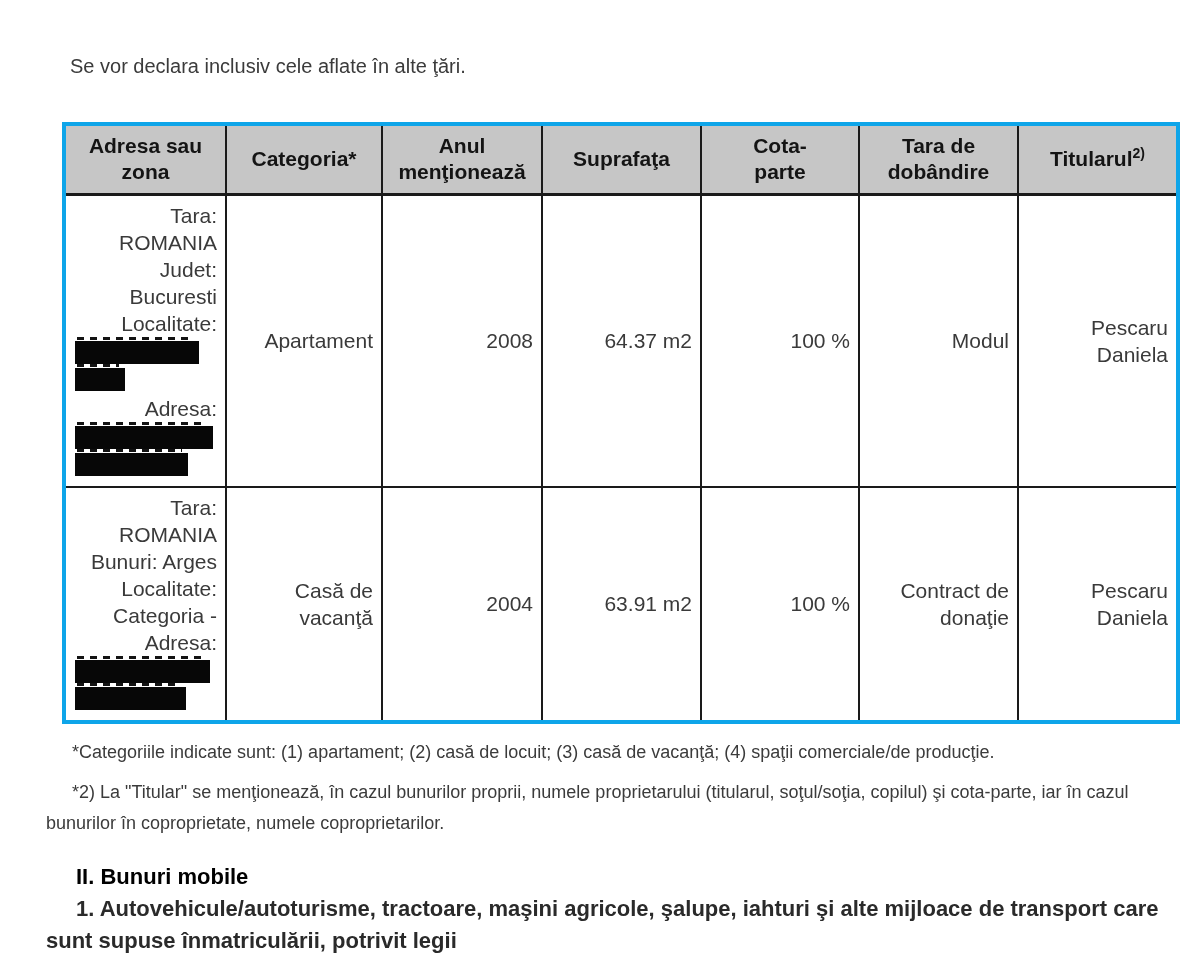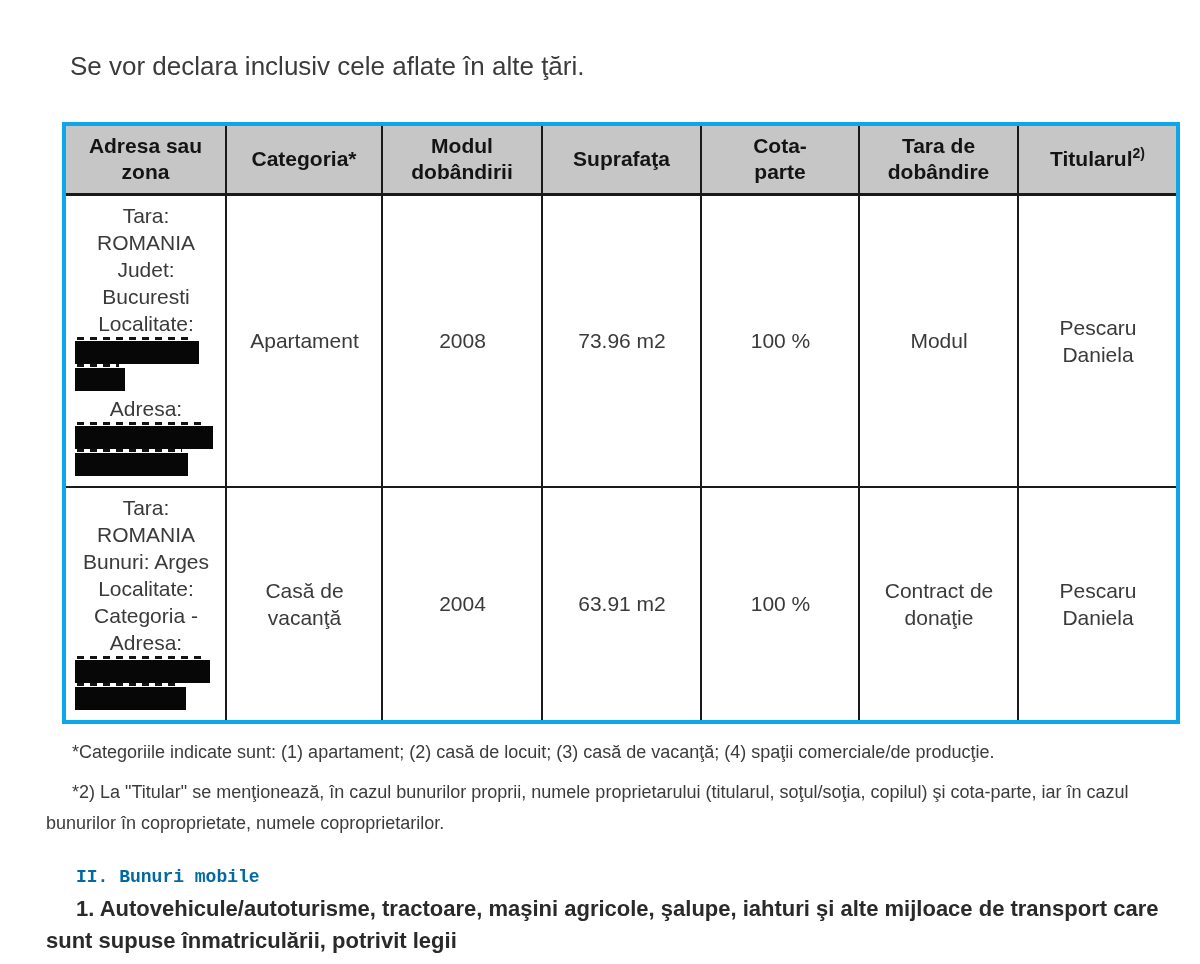--- a/index.html
+++ b/index.html
@@ -12,21 +12,21 @@
     width: 1200px;
     height: 964px;
     box-sizing: border-box;
     background: #ffffff;
     font-family: "Liberation Sans", sans-serif;
     color: #3a3a3a;
     padding: 52px 36px 0 46px;
     overflow: hidden;
   }
   .intro {
-    font-size: 26px;
+    font-size: 20px;
     line-height: 28px;
     margin: 0 0 42px 0;
     text-indent: 24px;
     color: #3b3b3b;
   }
   table.assets {
     border-collapse: collapse;
     table-layout: fixed;
     width: 1114px;
     margin-left: 16px;
@@ -42,21 +42,21 @@
     color: #141414;
     text-align: center;
     vertical-align: middle;
     padding: 4px 6px;
   }
   table.assets td {
     border: 2px solid #1a1a1a;
     font-size: 21px;
     line-height: 27px;
     vertical-align: middle;
-    text-align: center;
+    text-align: right;
     padding: 6px 8px 6px 9px;
     color: #3a3a3a;
     word-wrap: break-word;
   }
   tr.header-row { height: 70px; }
   tr.row-1 { height: 280px; }
   tr.row-2 { height: 228px; }
   td.address {
     vertical-align: top;
     line-height: 26px;
@@ -88,26 +88,25 @@
   .footnote {
     font-size: 18px;
     line-height: 31px;
     margin: 13px 0 0 0;
     text-indent: 26px;
     color: #3b3b3b;
   }
   .footnote.second { margin-top: 9px; }
   .section-heading {
     font-weight: bold;
-    font-size: 18px;
+    font-size: 22px;
     line-height: 32px;
     margin: 22px 0 0 0;
     text-indent: 30px;
-    color: #0369a1;
-    font-family: Liberation Mono, monospace;
+    color: #000000;
   }
   .section-sub {
     font-weight: bold;
     font-size: 22px;
     line-height: 32px;
     margin: 0;
     text-indent: 30px;
     color: #2a2a2a;
   }
 </style>
@@ -125,21 +124,21 @@
         <col style="width:160px">
         <col style="width:159px">
         <col style="width:158px">
         <col style="width:159px">
         <col style="width:160px">
     </colgroup>
     <thead>
       <tr class="header-row">
         <th>Adresa sau zona</th>
         <th>Categoria*</th>
-        <th>Modul dobândirii</th>
+        <th>Anul menţionează</th>
         <th>Suprafaţa</th>
         <th><span class="narrow-head">Cota-parte</span></th>
         <th>Tara de dobândire</th>
         <th><span>Titularul</span><sup class="hdr-sup">2)</sup></th>
       </tr>
     </thead>
     <tbody>
       <tr class="row-1">
         <td class="address">
           <div>Tara:</div>
@@ -148,21 +147,21 @@
           <div>Bucuresti</div>
           <div>Localitate:</div>
           <div class="redact" style="width:124px"></div>
           <div class="redact" style="width:50px"></div>
           <div>Adresa:</div>
           <div class="redact" style="width:138px"></div>
           <div class="redact" style="width:113px"></div>
         </td>
         <td>Apartament</td>
         <td>2008</td>
-        <td>73.96 m2</td>
+        <td>64.37 m2</td>
         <td>100 %</td>
         <td>Modul</td>
         <td>Pescaru Daniela</td>
       </tr>
       <tr class="row-2">
         <td class="address">
           <div>Tara:</div>
           <div>ROMANIA</div>
           <div>Bunuri: Arges</div>
           <div>Localitate:</div>

